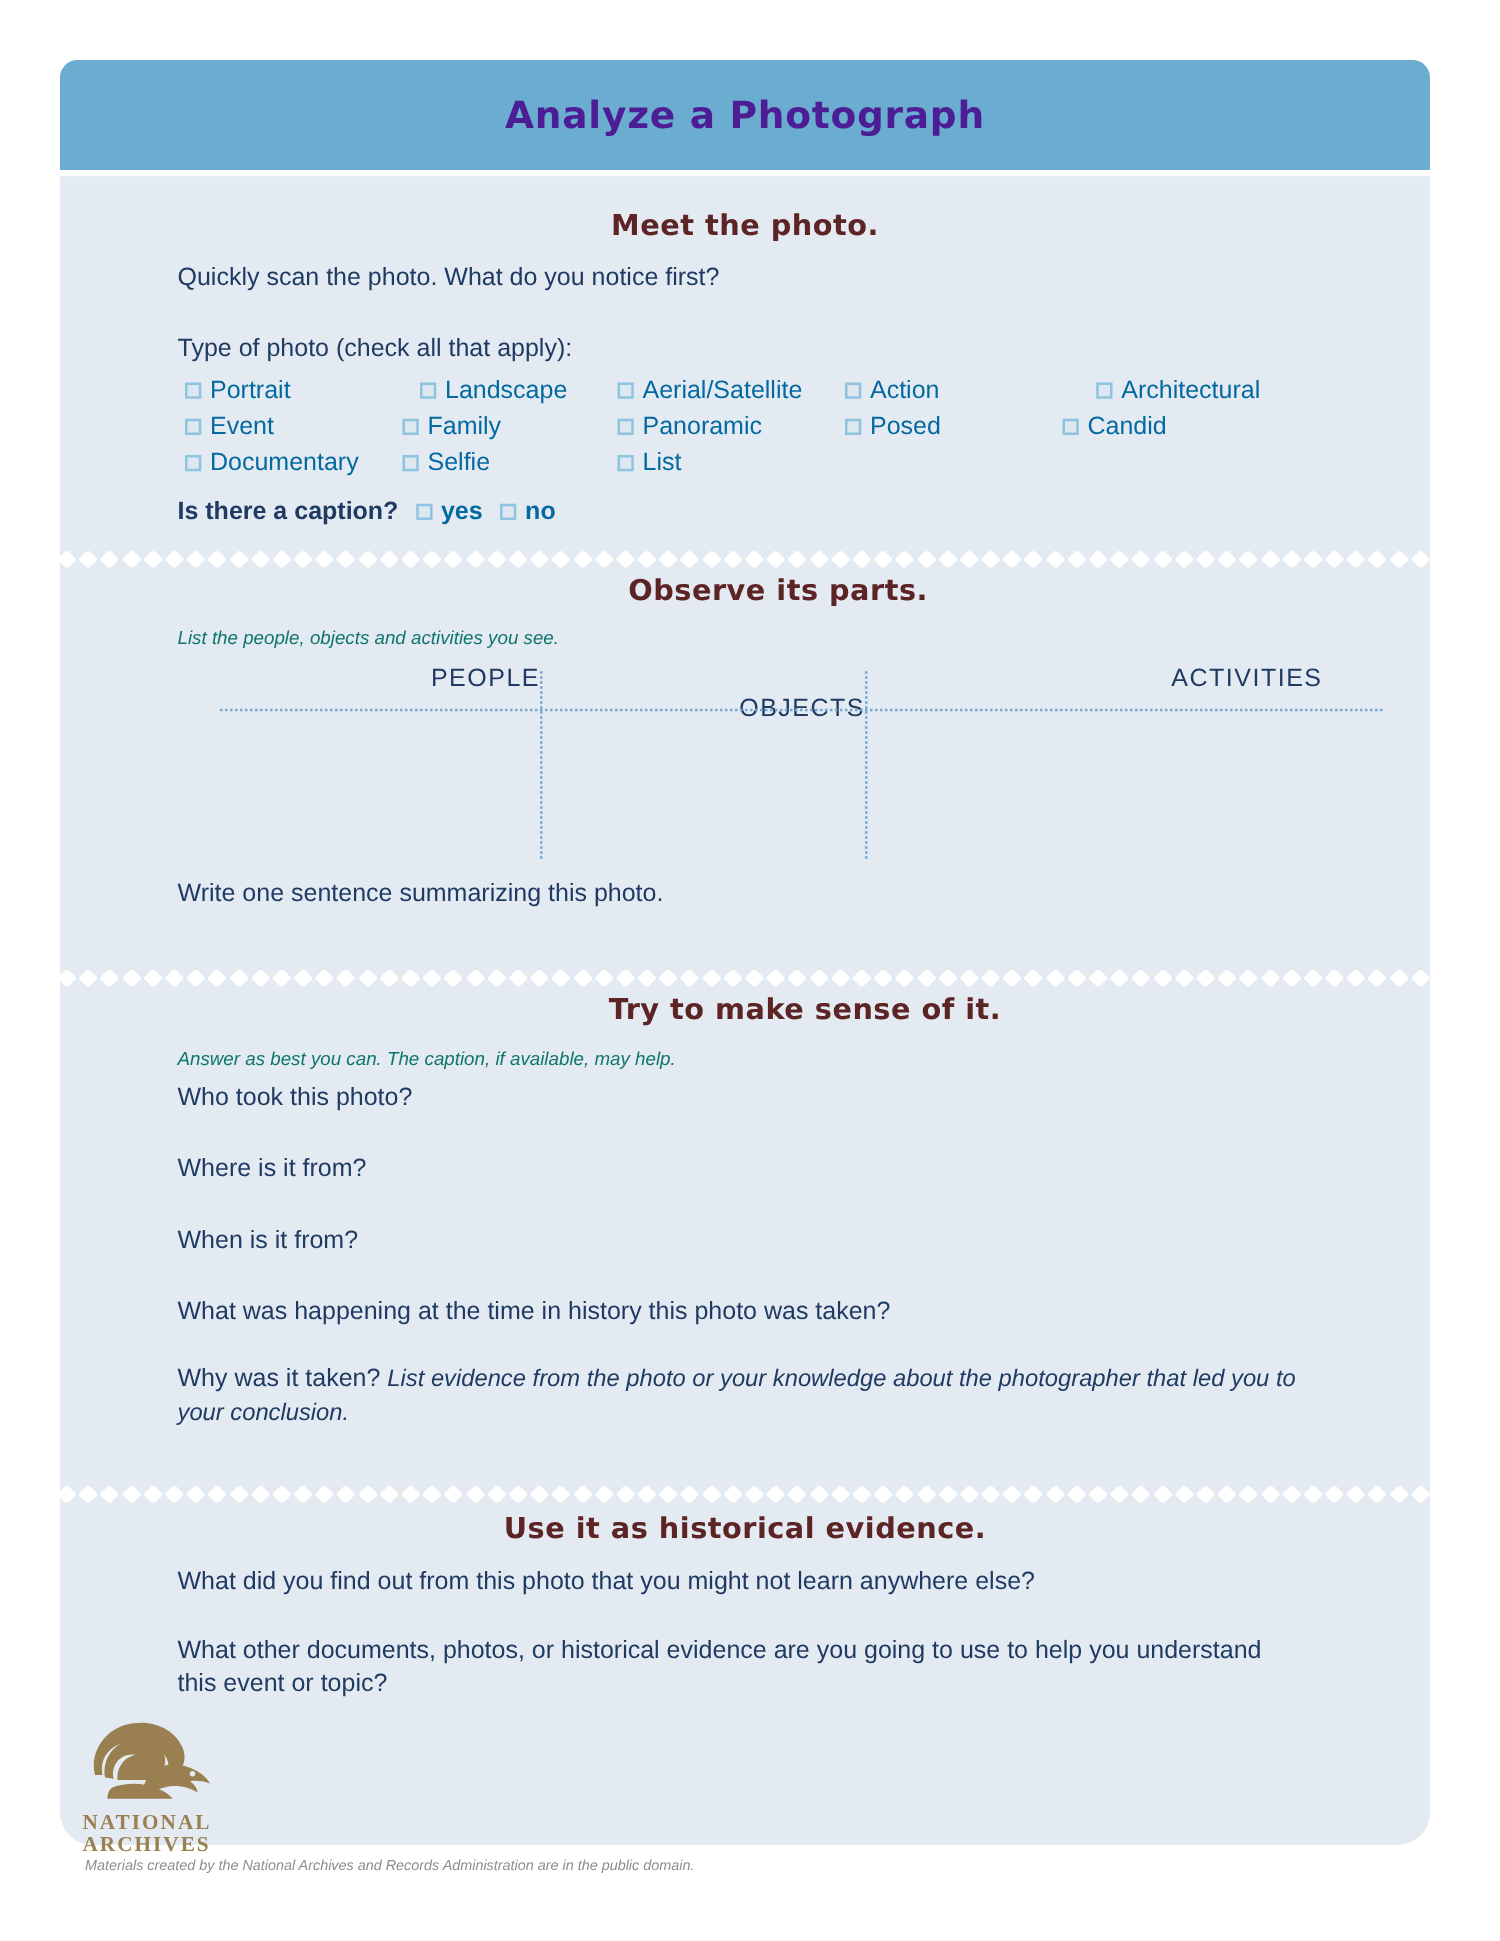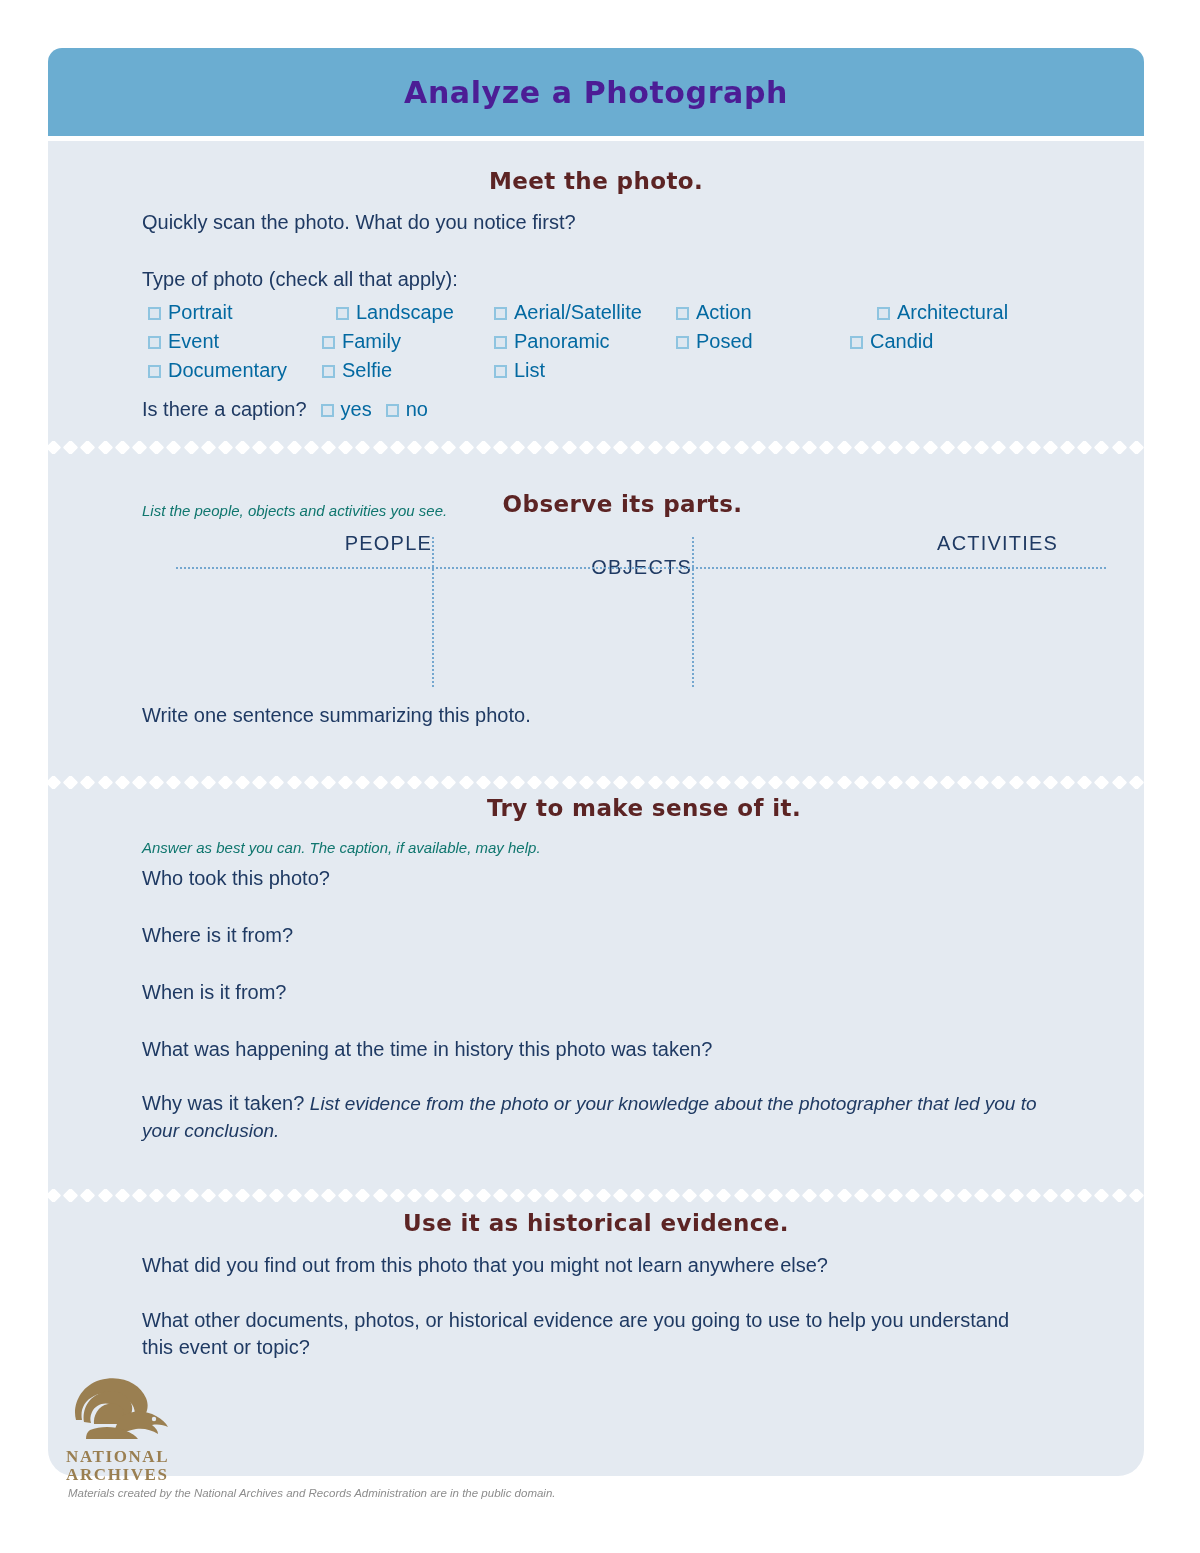--- a/index.html
+++ b/index.html
@@ -221,21 +221,21 @@
   <div class="opt" style="left:100px; top:311px;">
     <span class="cbx"></span><span>Documentary</span>
   </div>
   <div class="opt" style="left:274px; top:311px;">
     <span class="cbx"></span><span>Selfie</span>
   </div>
   <div class="opt" style="left:446px; top:311px;">
     <span class="cbx"></span><span>List</span>
   </div>
 
-  <div style="position:absolute; left:94px; top:348px; display:flex; align-items:center;">
+  <div style="position:absolute; left:94px; top:348px; display:flex; align-items:center;font-weight:bold;">
     <span class="q">Is there a caption?</span>
     <span class="opt" style="position:relative; left:0; top:0; margin-left:14px;">
       <span class="cbx"></span><span>yes</span>
     </span>
     <span class="opt" style="position:relative; left:0; top:0; margin-left:14px;">
       <span class="cbx"></span><span>no</span>
     </span>
   </div>
 
   <div class="divider" style="top:393px;">
@@ -298,21 +298,21 @@
       <span class="dia"></span>
       <span class="dia"></span>
       <span class="dia"></span>
       <span class="dia"></span>
       <span class="dia"></span>
       <span class="dia"></span>
       <span class="dia"></span>
       <span class="dia"></span>
   </div>
 
-  <div class="sec-head" style="position:absolute; left:0; top:412px; width:1149px;margin-top:31px;">Observe its parts.</div>
+  <div class="sec-head" style="position:absolute; left:0; top:412px; width:1149px;">Observe its parts.</div>
 
   <div class="q-it" style="position:absolute; left:94px; top:453px;">List the people, objects and activities you see.</div>
 
   <div class="tbl-head" style="left:80px; top:484px; width:304px;">PEOPLE</div>
   <div class="tbl-head" style="left:384px; top:492px; width:260px;margin-top:16px;">OBJECTS</div>
   <div class="tbl-head" style="left:644px; top:484px; width:366px;">ACTIVITIES</div>
 
   <div class="tbl-hr" style="top:519px;"></div>
   <div class="tbl-vr" style="left:384px; top:489px; height:150px;"></div>
   <div class="tbl-vr" style="left:644px; top:489px; height:150px;"></div>

